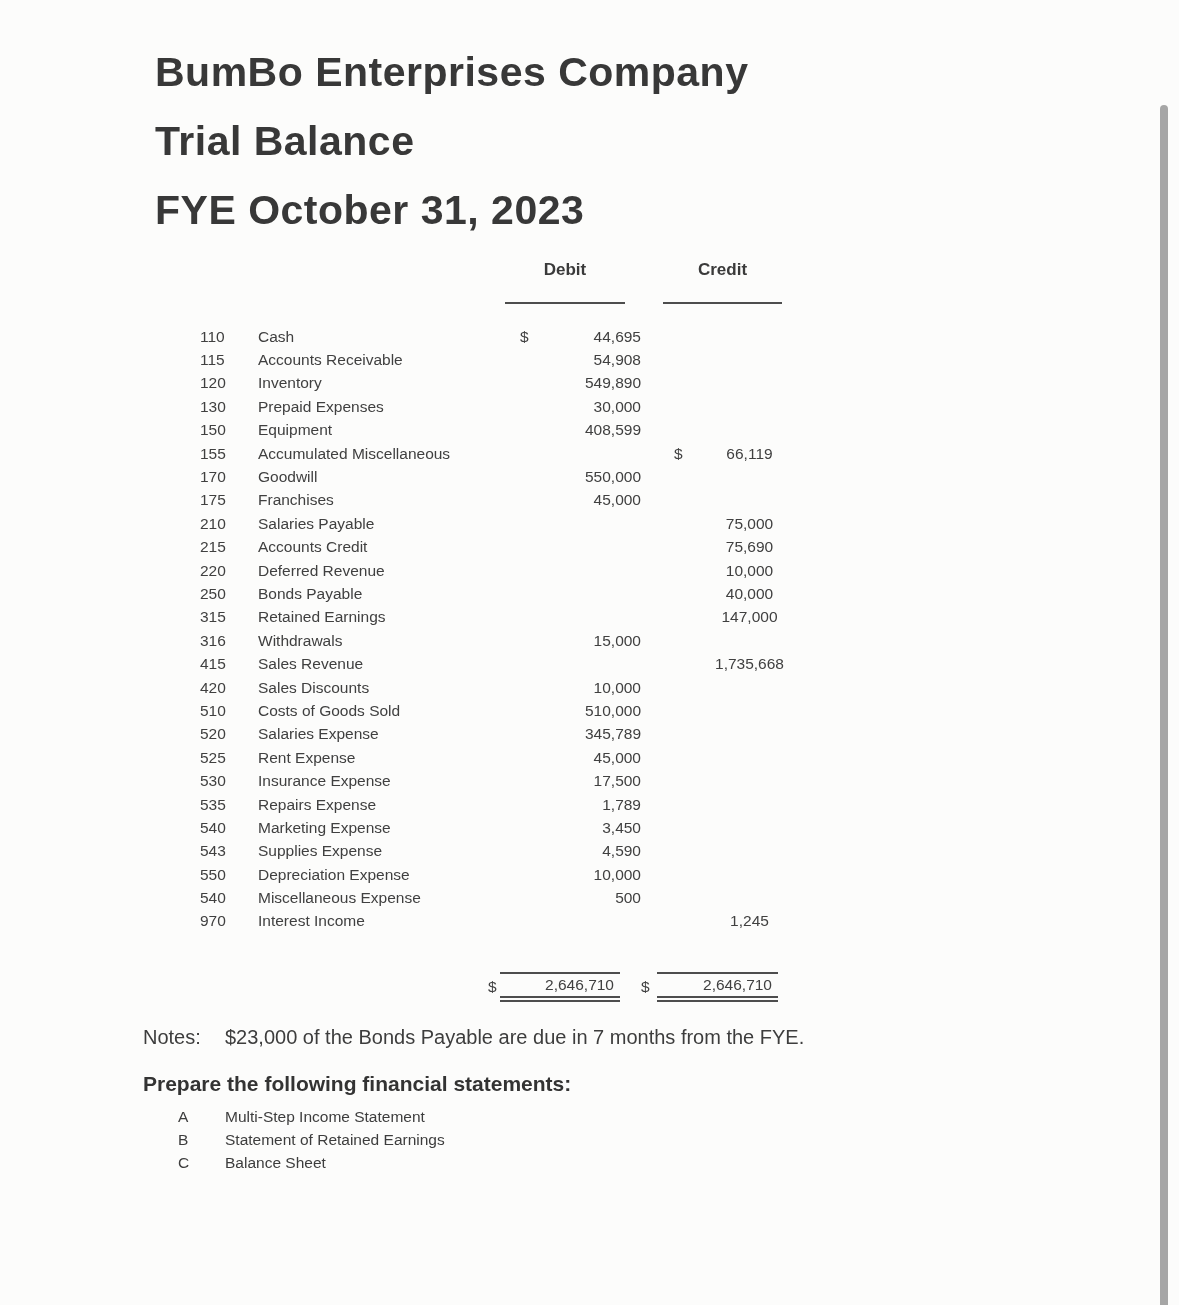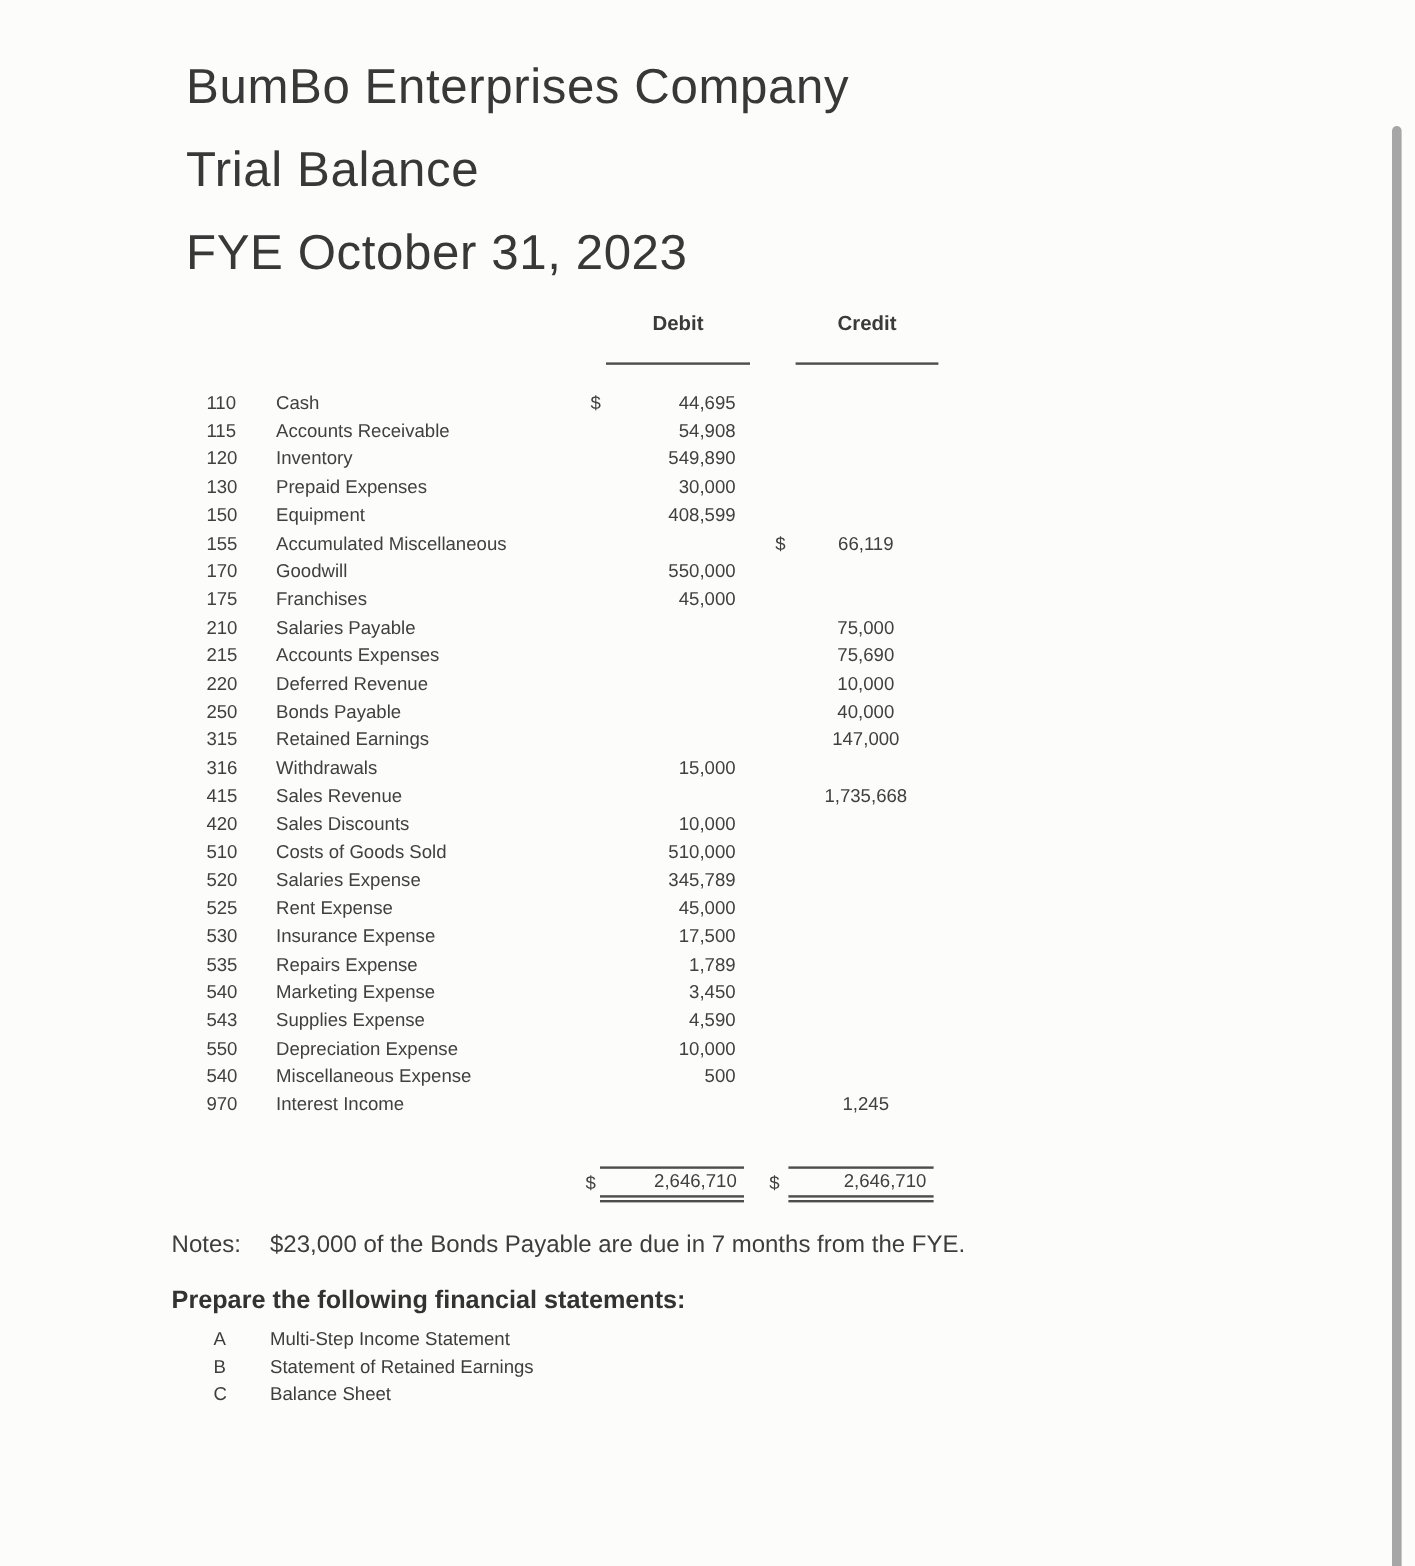--- a/index.html
+++ b/index.html
@@ -18,21 +18,21 @@
   }
 
   
   .title-block {
     position: absolute;
     left: 155px;
     top: 38px;
   }
   .title-line {
     font-size: 41px;
-    font-weight: normal;
+    font-weight: bold;
     line-height: 69px;
     color: #383838;
     letter-spacing: 0.5px;
     white-space: nowrap;
   }
 
   
   .col-header {
     position: absolute;
     top: 260px;
@@ -59,20 +59,21 @@
     top: 325px;
     width: 1179px;
   }
   .trow {
     display: flex;
     align-items: center;
     height: 23.4px;
     font-size: 15.5px;
     color: #404040;
     white-space: nowrap;
+    margin-left: 28px;
   }
   .c-num  { margin-left: 172px; width: 58px; }
   .c-acct { width: 262px; }
   .c-dsym { width: 20px; }
   .c-damt { width: 101px; text-align: right; }
   .c-csym { margin-left: 33px; width: 20px; }
   .c-camt { width: 111px; text-align: center; }
 
   
   .totals-row {
@@ -248,21 +249,21 @@
         <span class="c-num">210</span>
         <span class="c-acct">Salaries Payable</span>
         <span class="c-dsym"></span>
         <span class="c-damt"></span>
         <span class="c-csym"></span>
         <span class="c-camt">75,000</span>
       </div>
 
       <div class="trow">
         <span class="c-num">215</span>
-        <span class="c-acct">Accounts Expenses</span>
+        <span class="c-acct">Accounts Credit</span>
         <span class="c-dsym"></span>
         <span class="c-damt"></span>
         <span class="c-csym"></span>
         <span class="c-camt">75,690</span>
       </div>
 
       <div class="trow">
         <span class="c-num">220</span>
         <span class="c-acct">Deferred Revenue</span>
         <span class="c-dsym"></span>

